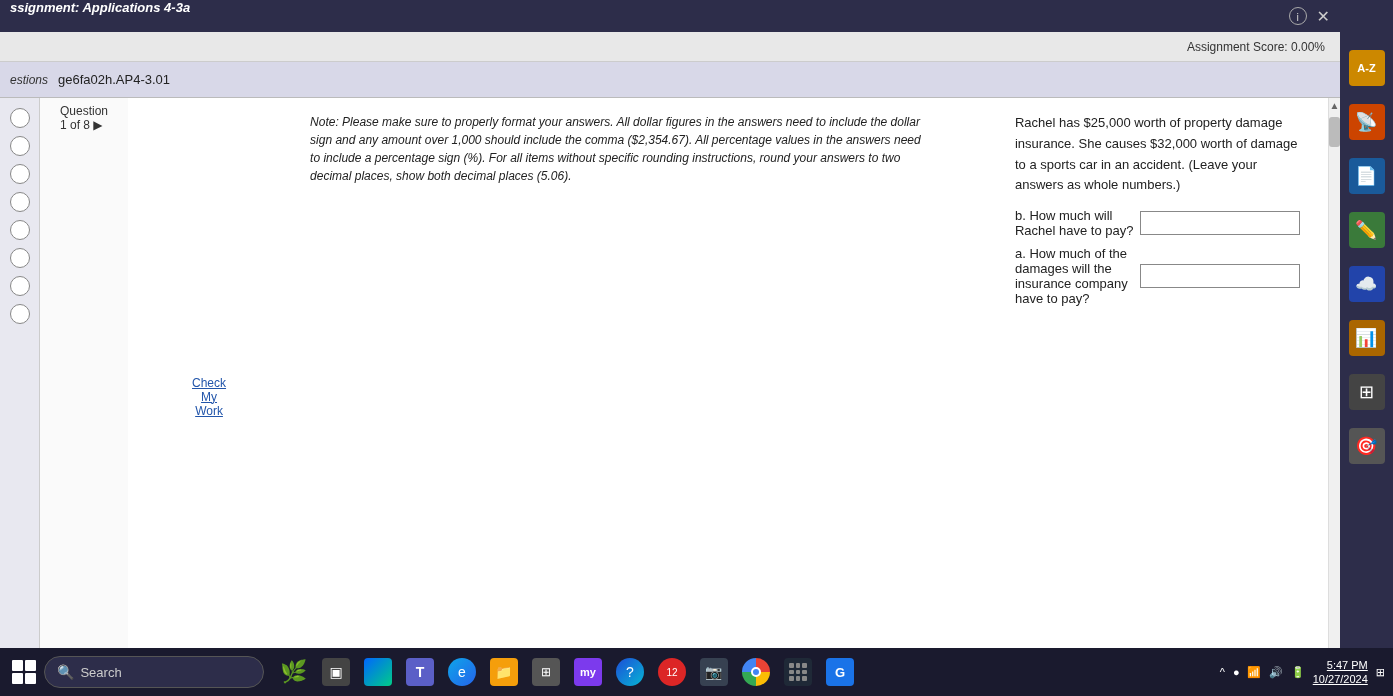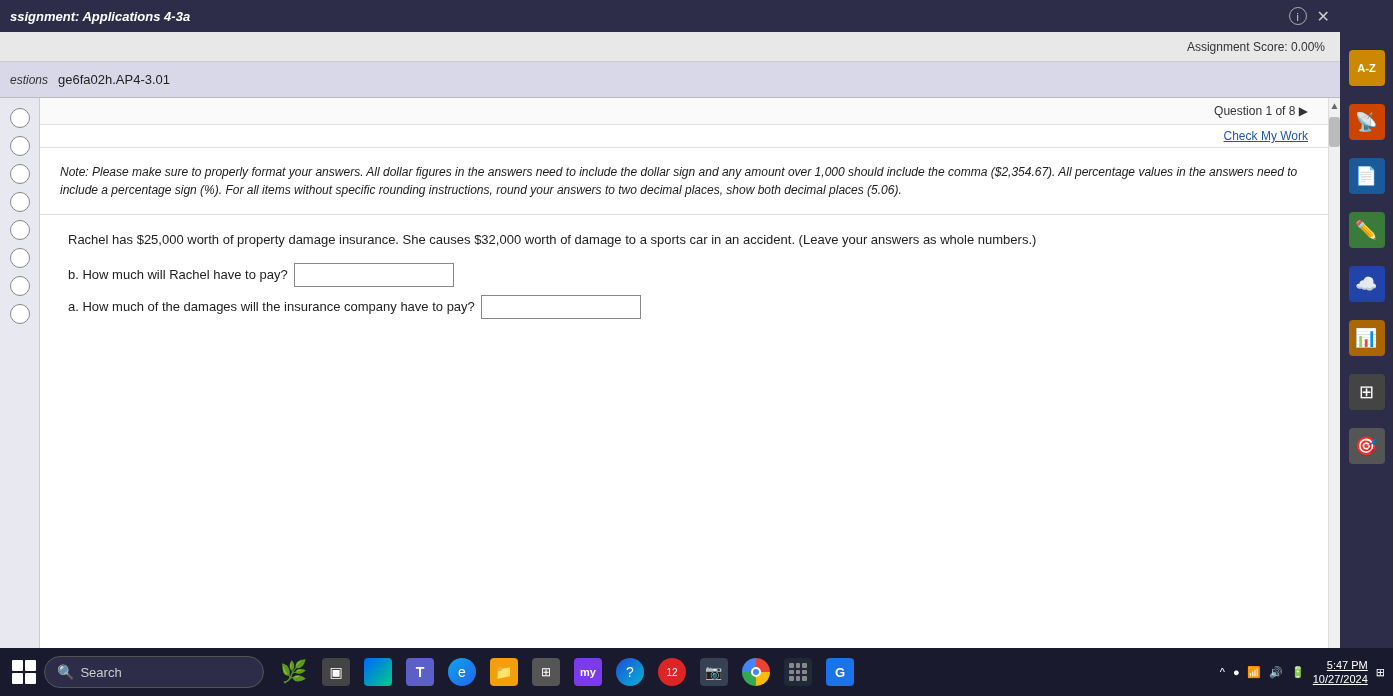--- a/index.html
+++ b/index.html
@@ -22,21 +22,20 @@
       background: #f0f0f0;
       display: flex;
       flex-direction: column;
     }
 
     
     .title-bar {
       background: #2d2d4a;
       height: 32px;
       display: flex;
-      align-items: center;
       padding: 0 10px;
       color: white;
       font-size: 13px;
     }
     .title-bar-title {
       flex: 1;
       font-style: italic;
       font-weight: bold;
     }
     .title-bar-controls {
@@ -149,23 +148,23 @@
       color: #555;
       cursor: pointer;
       background: white;
     }
 
     
     .main-content {
       flex: 1;
       background: white;
       display: flex;
-      flex-direction: column;
       overflow-y: auto;
       padding: 0;
+      gap: 44px;
     }
 
     
     .question-nav {
       display: flex;
       justify-content: flex-end;
       padding: 6px 20px;
       font-size: 12px;
       color: #333;
       border-bottom: 1px solid #e0e0e0;

